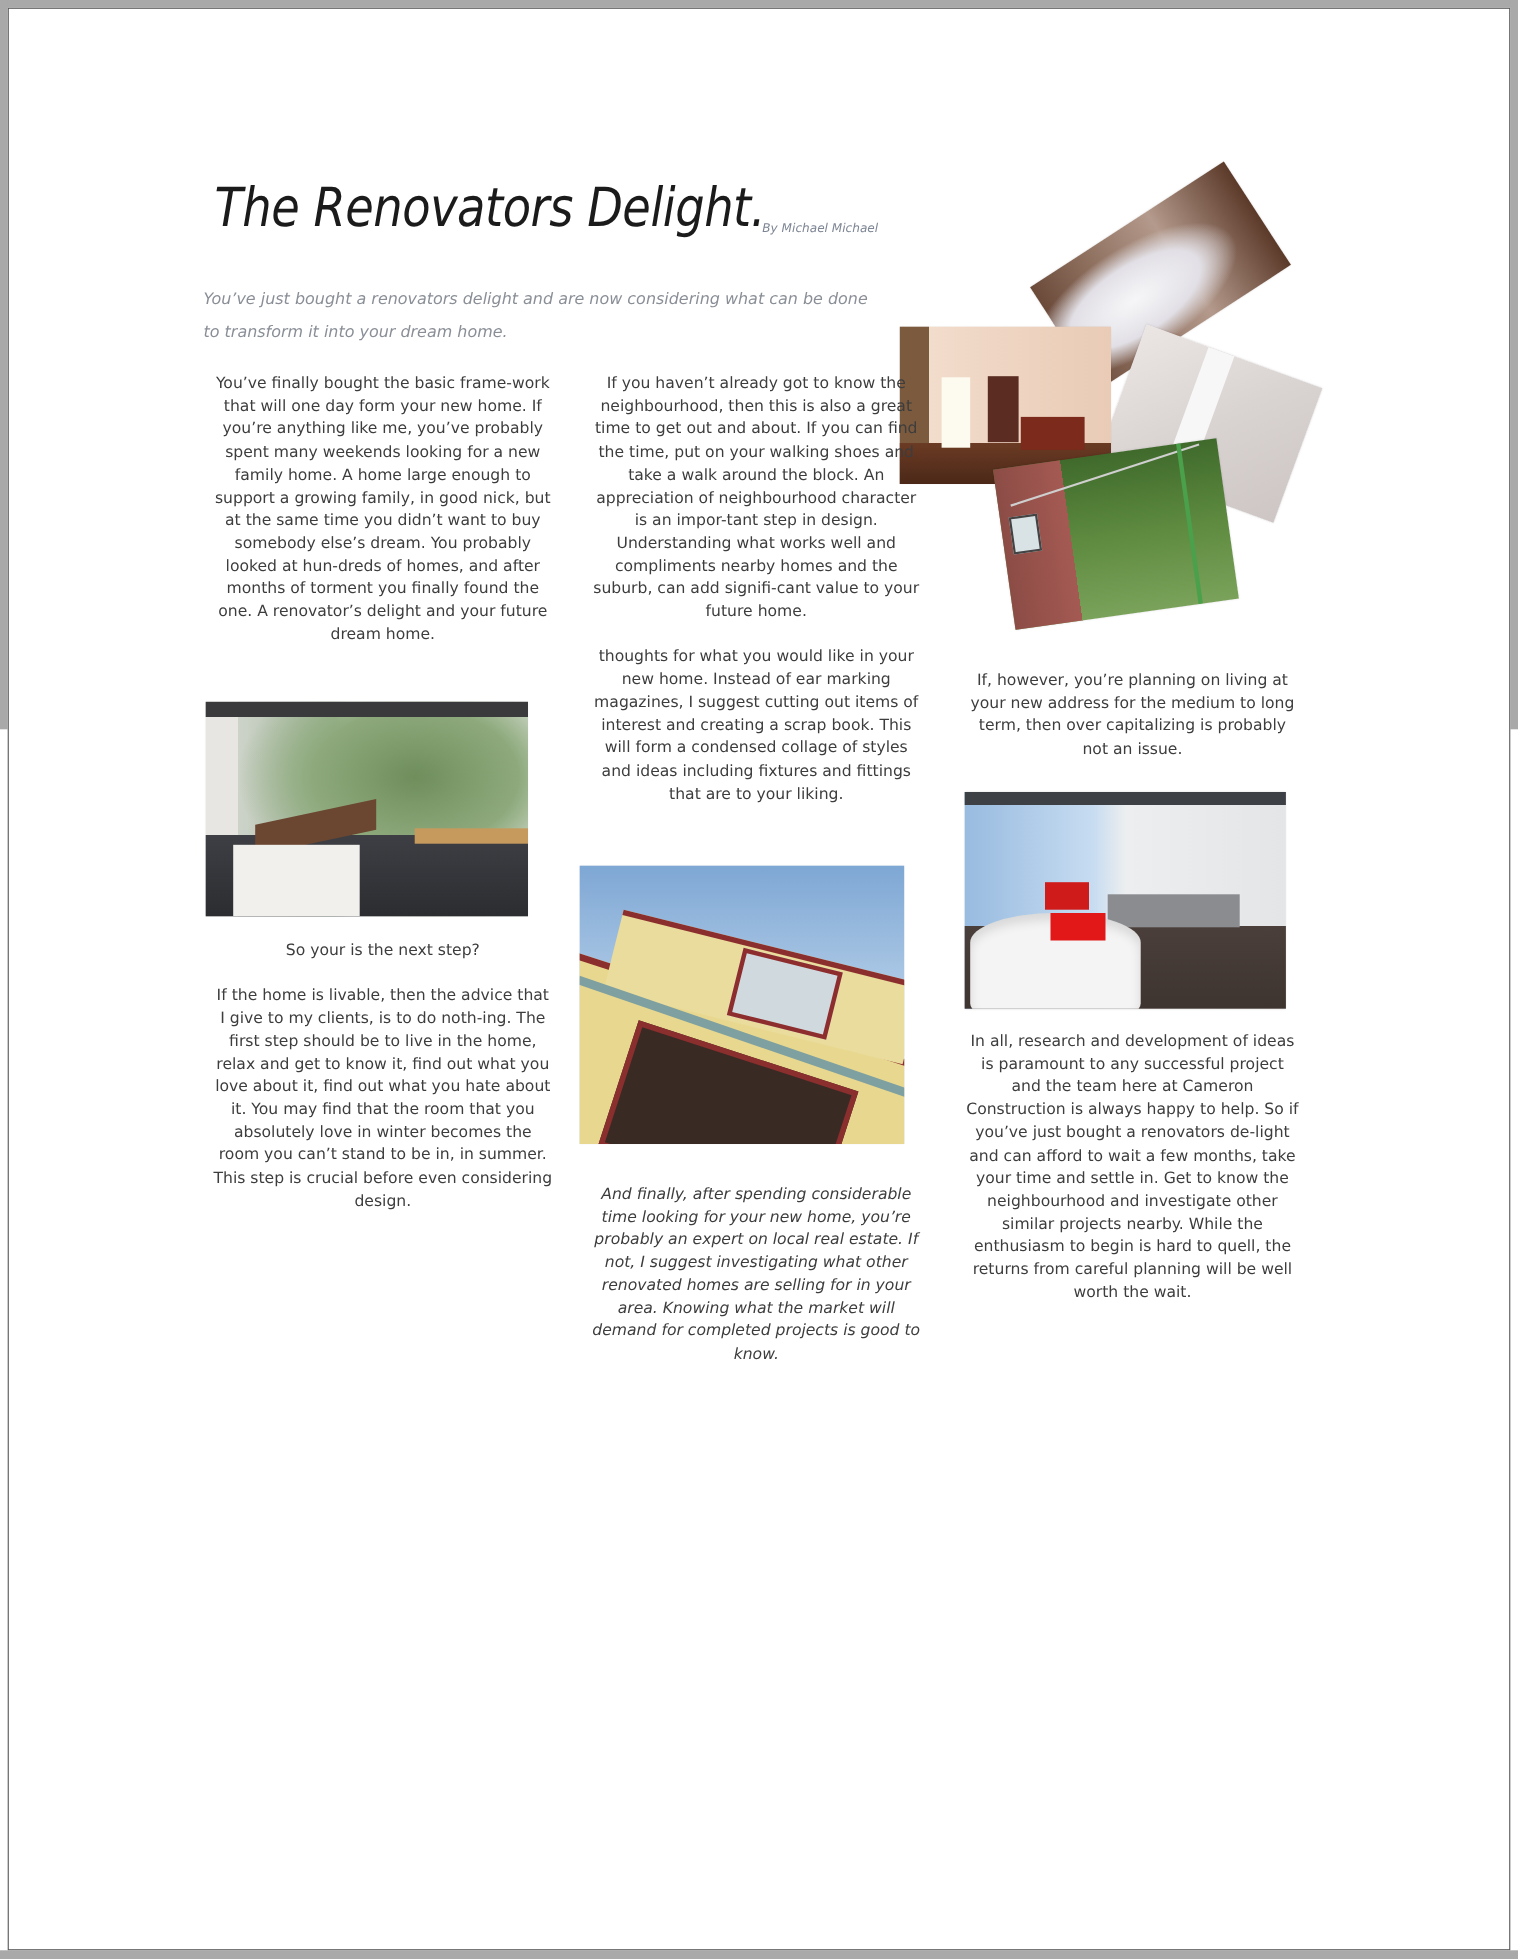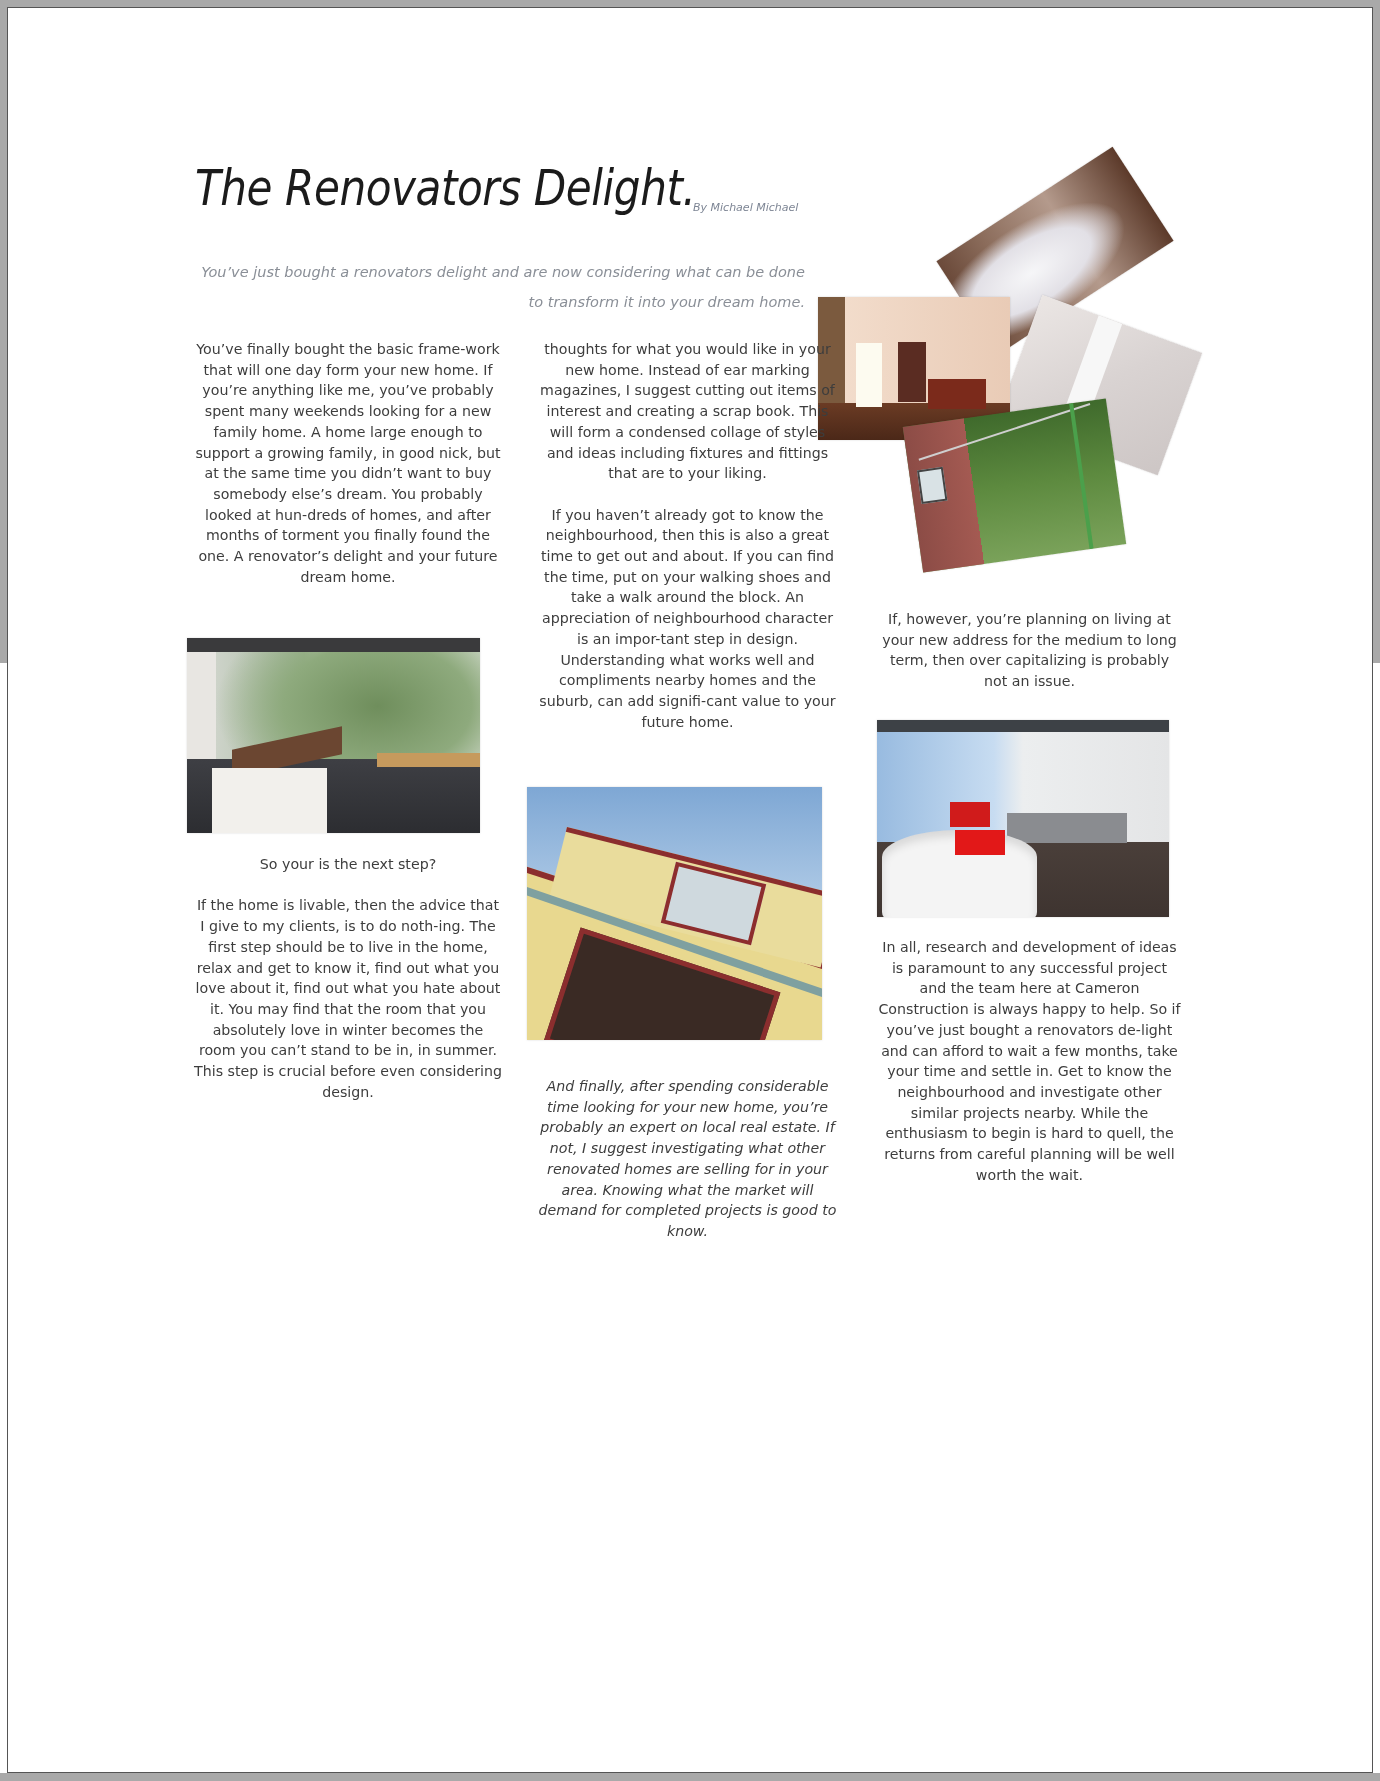--- a/index.html
+++ b/index.html
@@ -16,21 +16,21 @@
     position:absolute; left:7px; top:7px; width:1364px; height:1764px;
     background:#ffffff; border:1px solid #555;
   }
   .abs { position:absolute; }
   .title {
     left:195px; top:160px; font-size:49px; font-style:italic; color:#1b1b1b;
     letter-spacing:-0.5px; white-space:nowrap; transform:scaleX(0.86); transform-origin:left top;
   }
   .byline { left:693px; top:201px; font-size:11px; font-style:italic; color:#7d8594; white-space:nowrap; }
   .standfirst {
-    left:185px; top:257px; width:620px; font-size:14.5px; line-height:30px; font-style:italic; color:#8a8f97;text-align:right;
+    left:185px; top:257px; width:620px; font-size:14.5px; line-height:30px; font-style:italic; color:#8a8f97;
   }
   .col {
     font-size:14.2px; line-height:20.7px; color:#3d3d3d; width:310px;
   }
   .col p { margin:0 0 20.7px 0;text-align:center; }
   .photo { position:absolute; overflow:hidden; box-shadow:0 0 2px rgba(0,0,0,0.15); }
 
   
   .ph-bathroom {
     left:187px; top:638px; width:293px; height:195px;
@@ -131,22 +131,22 @@
   <div class="vanity"></div>
   <div class="cabinet"></div>
   <div class="bench"></div>
 </div>
 <div class="abs col" style="left:193px; top:854px;">
   <p>So your is the next step?</p>
   <p>If the home is livable, then the advice that I give to my clients, is to do noth-ing. The first step should be to live in the home, relax and get to know it, find out what you love about it, find out what you hate about it. You may find that the room that you absolutely love in winter becomes the room you can’t stand to be in, in summer. This step is crucial before even considering design.</p>
 </div>
 
 <div class="abs col" style="left:535px; top:339px; width:305px;">
+  <p>If you haven’t already got to know the neighbourhood, then this is also a great time to get out and about. If you can find the time, put on your walking shoes and take a walk around the block. An appreciation of neighbourhood character is an impor-tant step in design. Understanding what works well and compliments nearby homes and the suburb, can add signifi-cant value to your future home.</p>
   <p>thoughts for what you would like in your new home. Instead of ear marking magazines, I suggest cutting out items of interest and creating a scrap book. This will form a condensed collage of styles and ideas including fixtures and fittings that are to your liking.</p>
-  <p>If you haven’t already got to know the neighbourhood, then this is also a great time to get out and about. If you can find the time, put on your walking shoes and take a walk around the block. An appreciation of neighbourhood character is an impor-tant step in design. Understanding what works well and compliments nearby homes and the suburb, can add signifi-cant value to your future home.</p>
 </div>
 <div class="photo ph-house">
   <div class="roof"></div>
   <div class="roof2"></div>
   <div class="win1"></div>
   <div class="gutter"></div>
   <div class="porch"></div>
 </div>
 <div class="abs col" style="left:535px; top:1076px; width:305px;font-style:italic;">
   <p>And finally, after spending considerable time looking for your new home, you’re probably an expert on local real estate. If not, I suggest investigating what other renovated homes are selling for in your area. Knowing what the market will demand for completed projects is good to know.</p>

